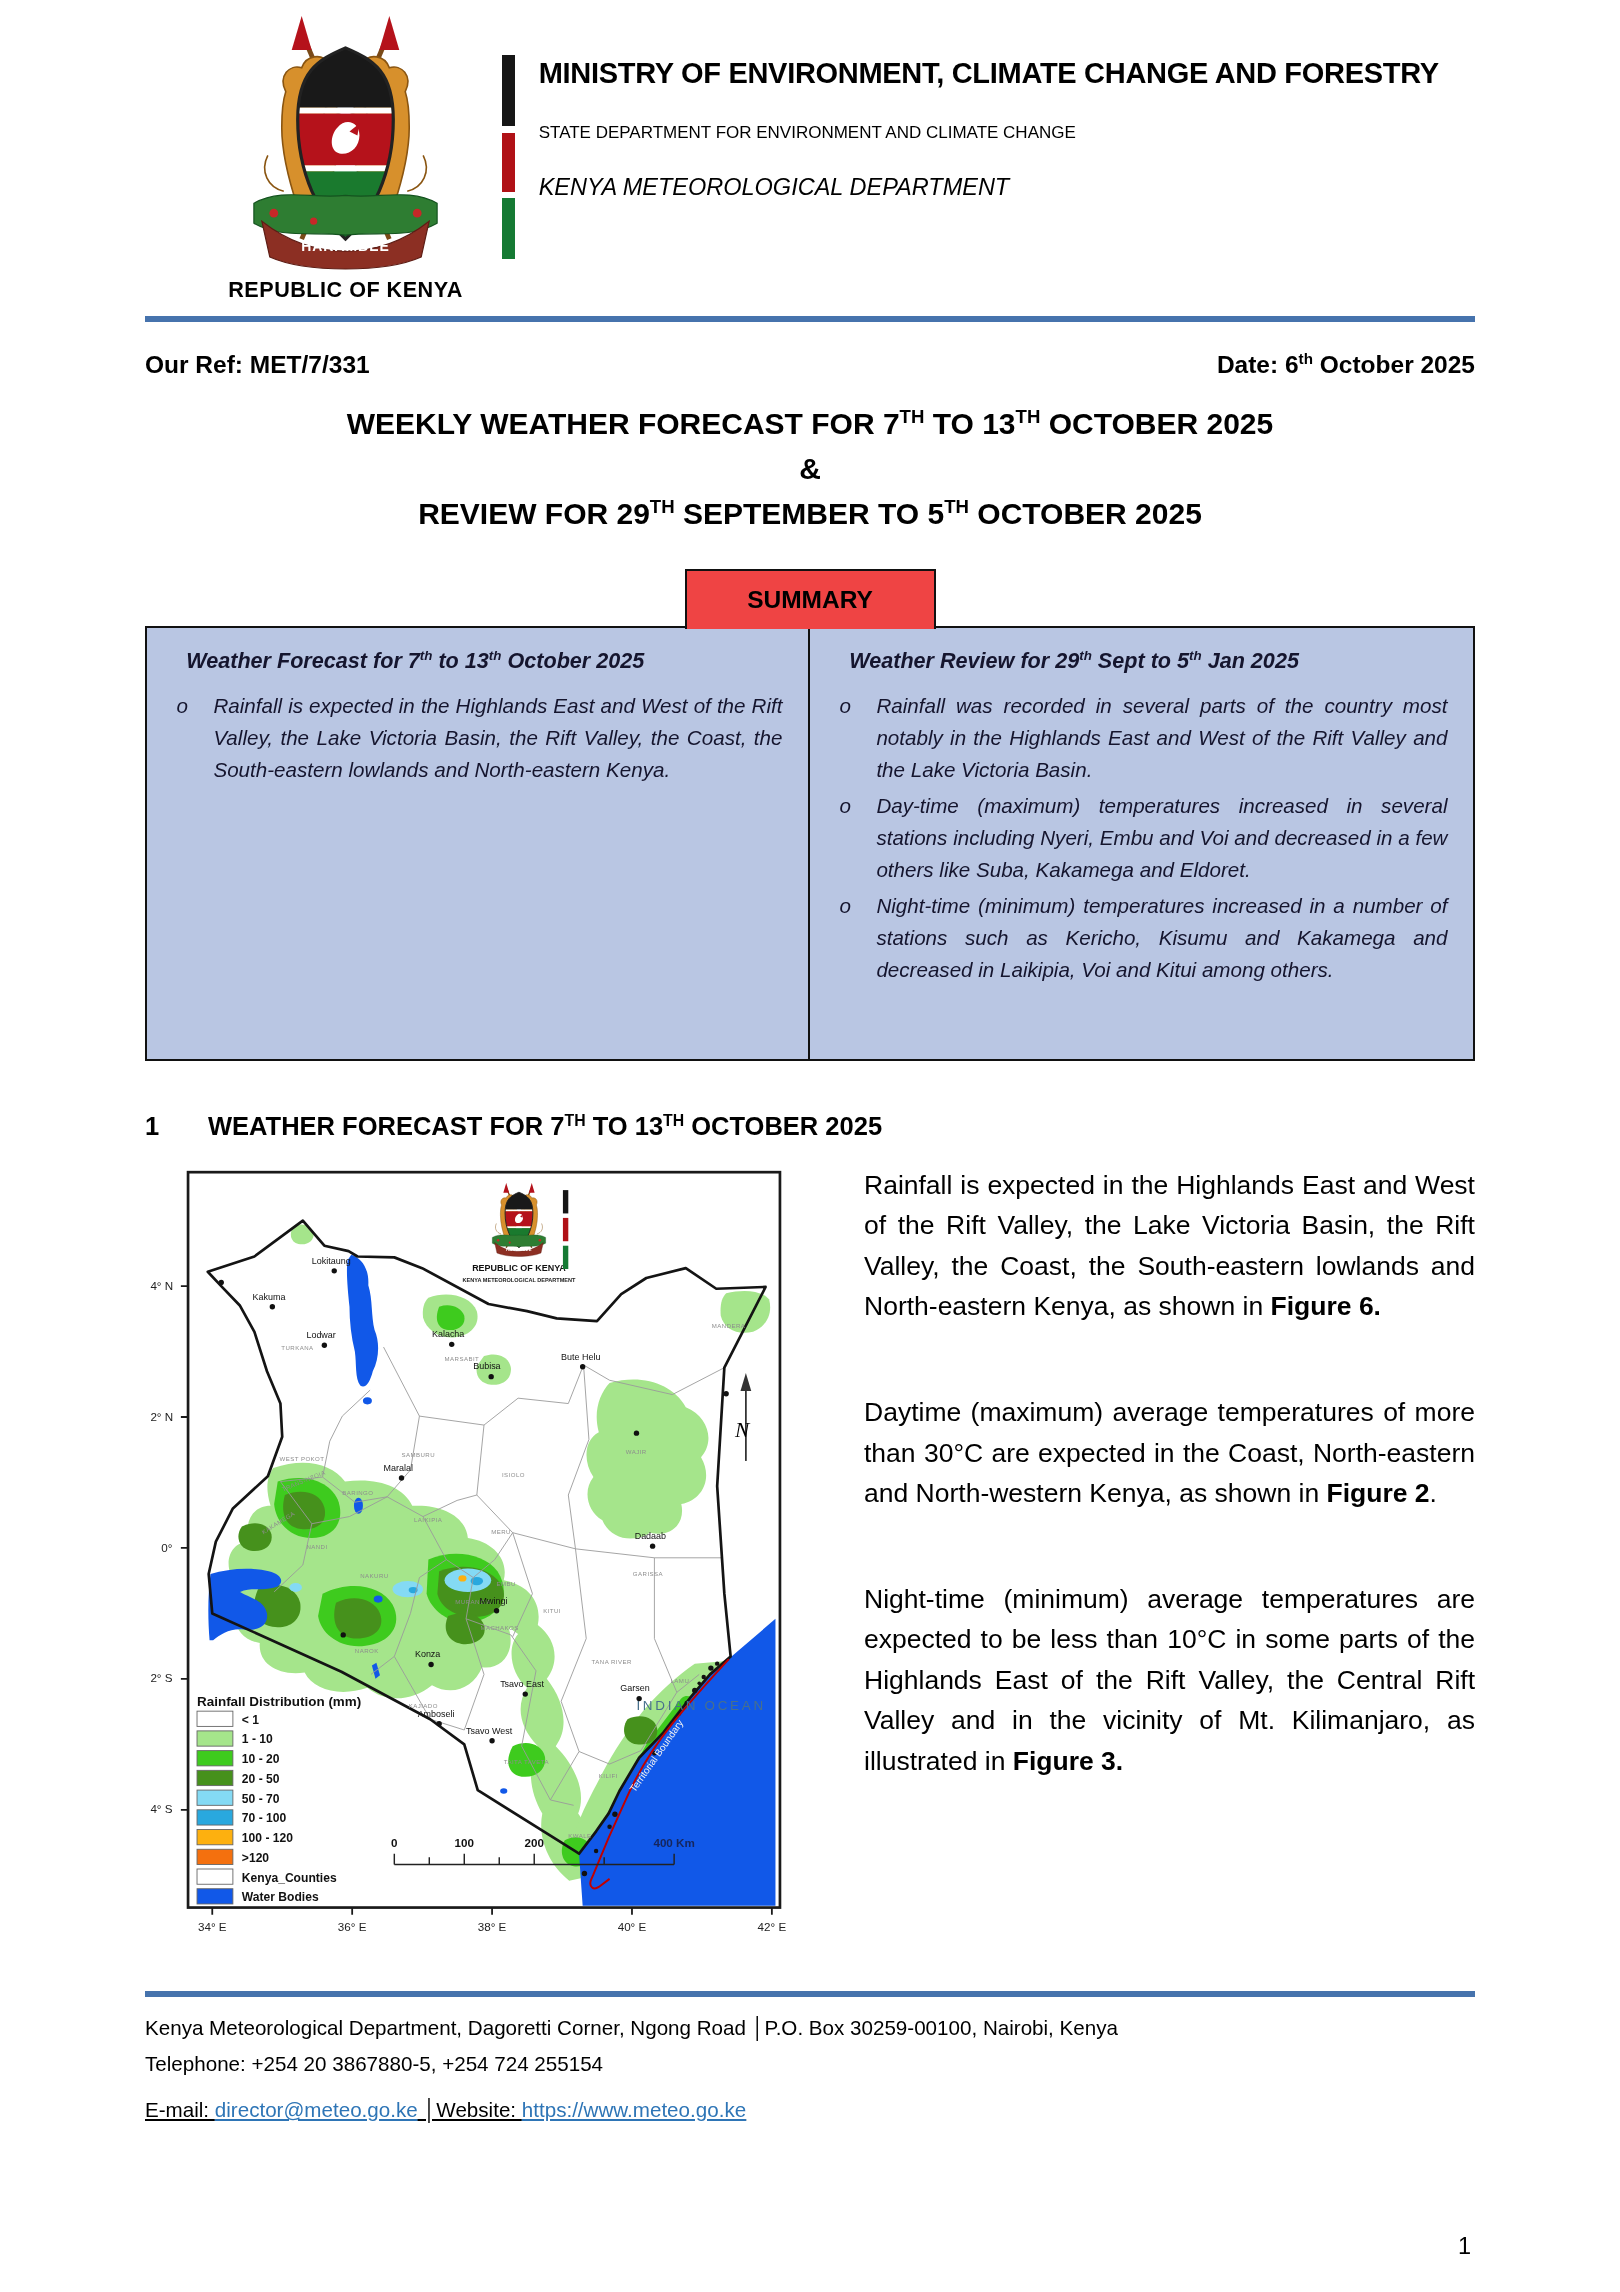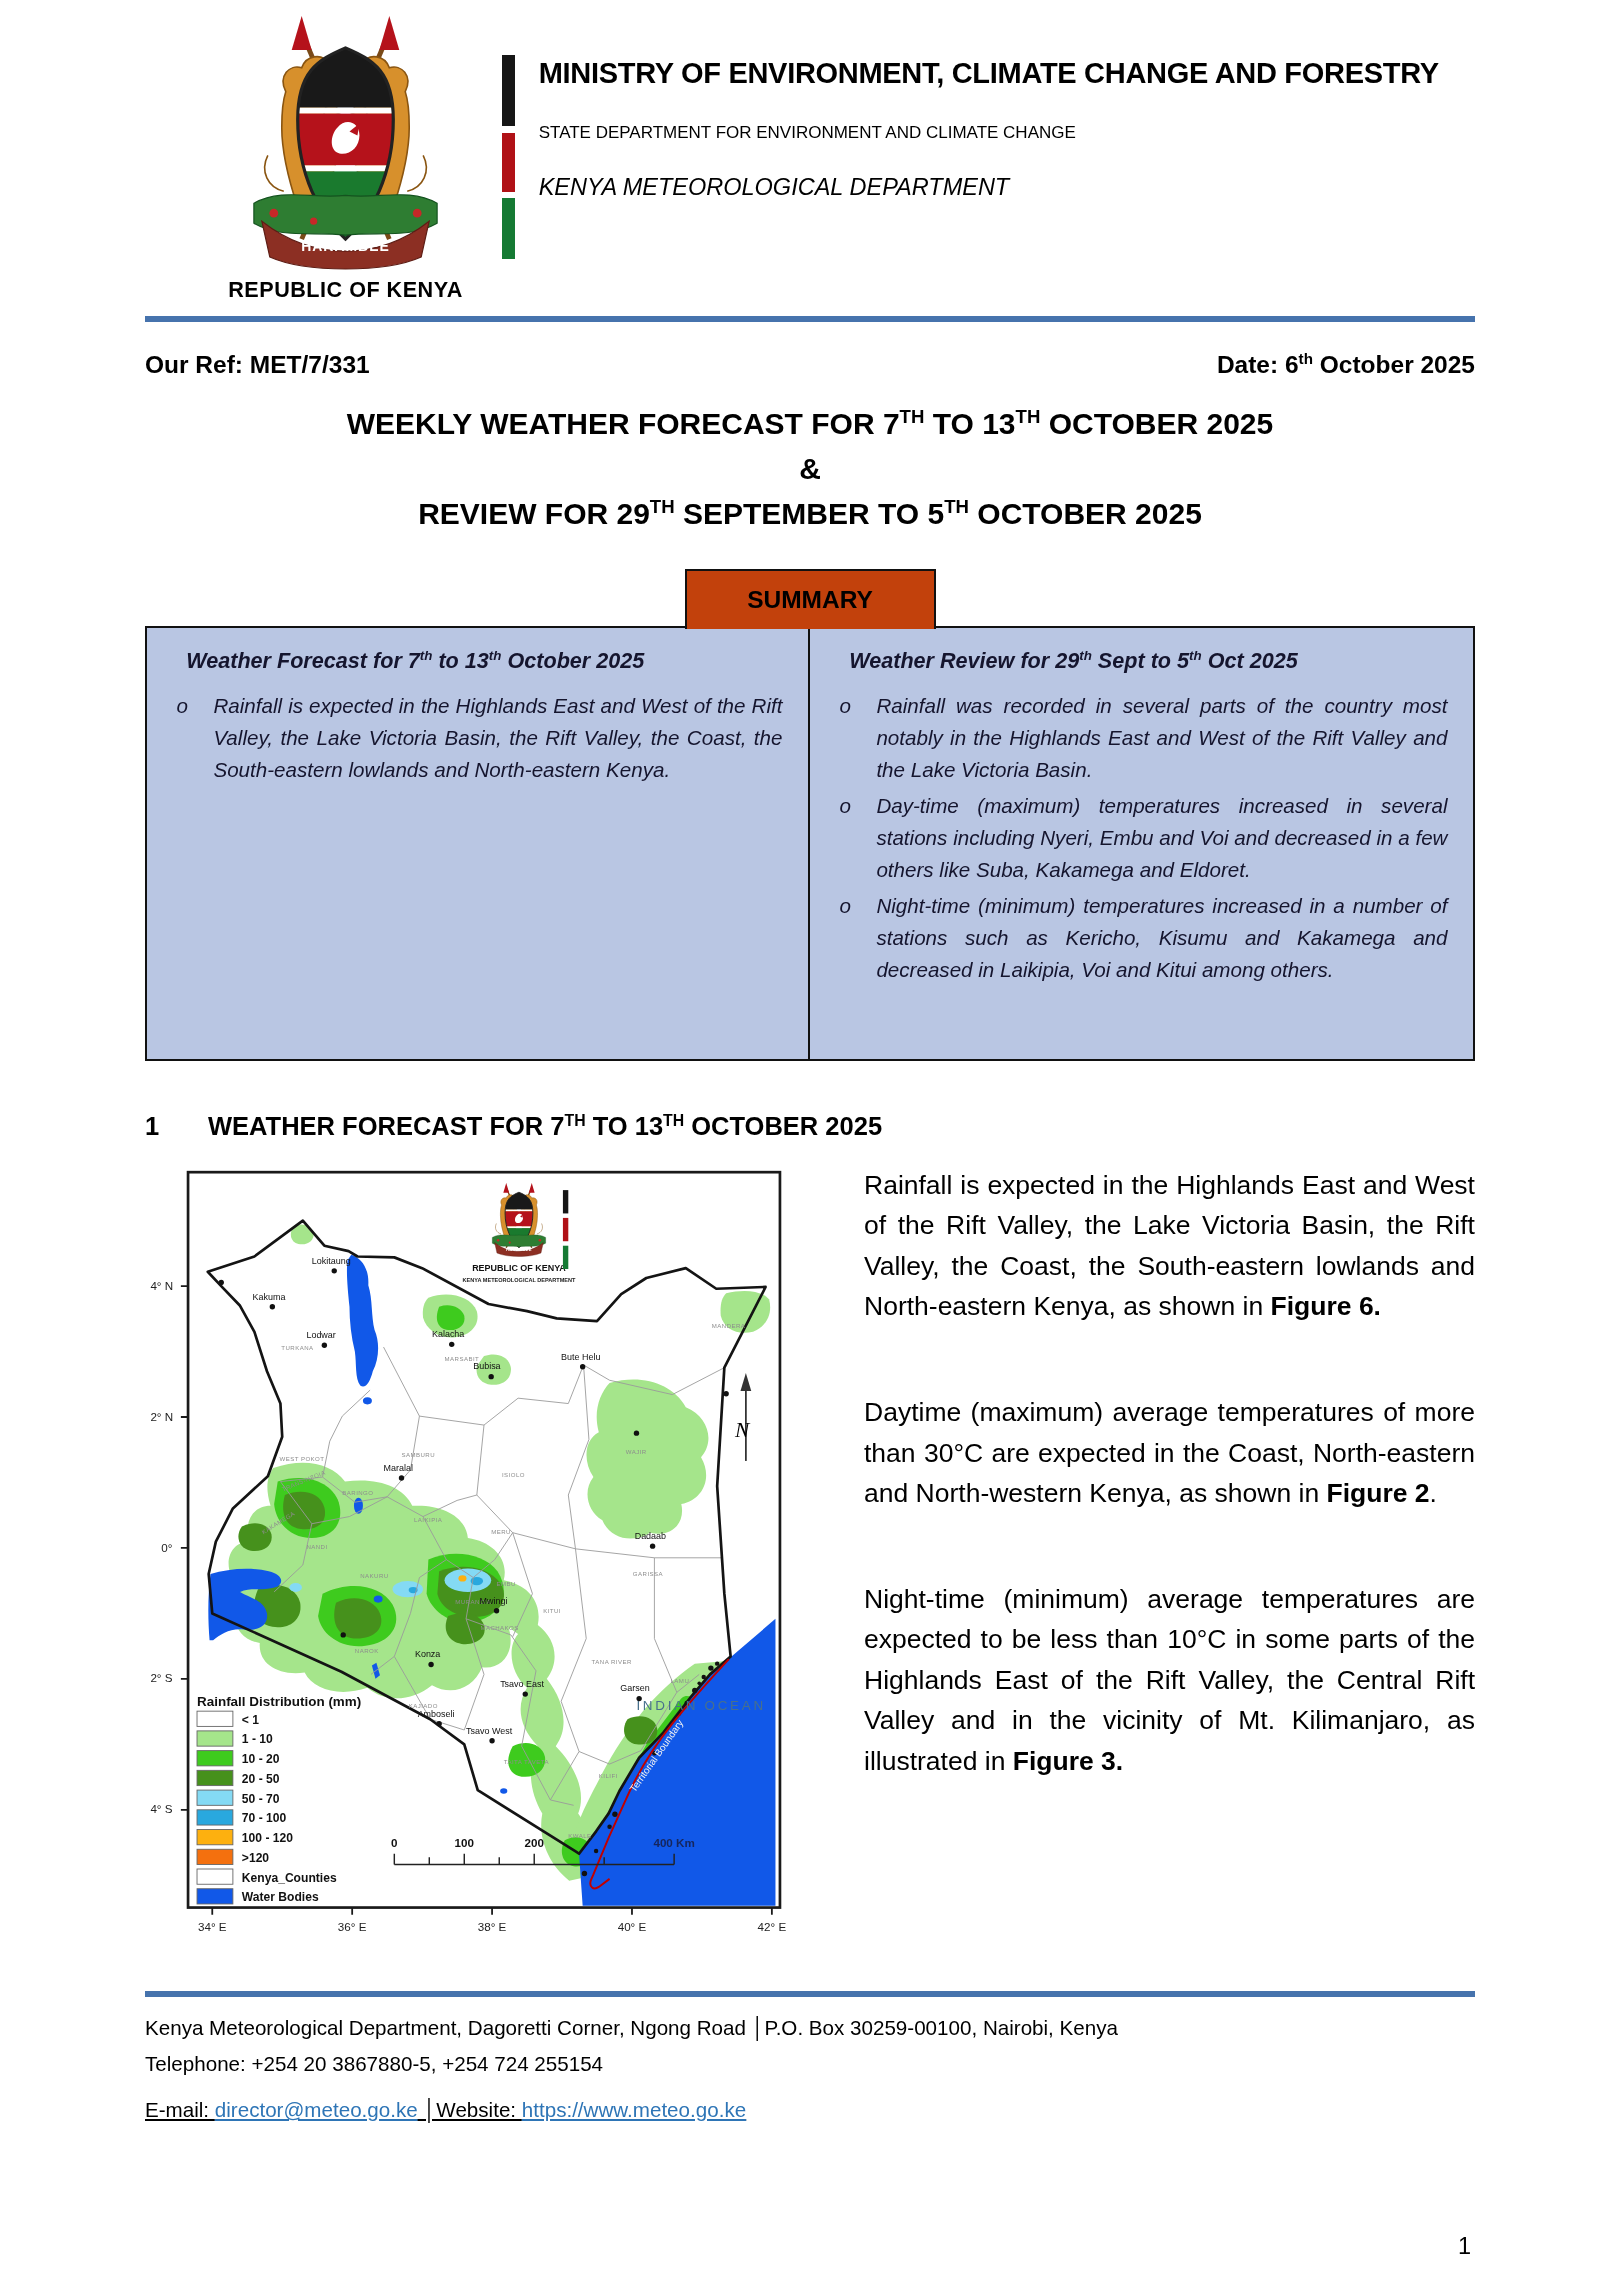--- a/index.html
+++ b/index.html
@@ -25,21 +25,21 @@
   .rule{height:5.9px;background:#4673ad;}
   .rule-top{margin-top:13.7px;}
   .rule-bottom{margin-top:33px;}
 
   
   .refline{display:flex;justify-content:space-between;font-weight:bold;font-size:24.5px;margin-top:29px;text-align:center;}
   sup{font-size:62%;vertical-align:super;line-height:0;}
   .doc-title{text-align:center;font-weight:bold;font-size:30px;line-height:1.5;margin-top:21.6px;}
 
   
-  .summary-tab{width:247px;margin:33px auto -2.9px auto;background:#c2410c;border:2.9px solid #111;
+  .summary-tab{width:247px;margin:33px auto -2.9px auto;background:#ef4444;border:2.9px solid #111;
                border-bottom:none;text-align:center;font-weight:bold;font-size:24.5px;
                padding:14.7px 0 15.7px 0;position:relative;z-index:2;}
   .summary-table{display:grid;grid-template-columns:1fr 1fr;background:#b9c6e3;
                  border:2.9px solid #111;min-height:431px;position:relative;z-index:1;color:#15152e;}
   .sum-cell{padding:19.6px 25.5px 23.5px 25.5px;}
   .sum-cell-left{border-right:2.9px solid #111;}
   .sumhead{font-weight:bold;font-style:italic;font-size:21.6px;padding-left:13.7px;}
   .sumlist{margin:15.7px 0 0 0;padding:0;list-style:none;font-style:italic;font-size:20.6px;line-height:1.56;}
   .sumlist li{display:flex;margin-bottom:3.9px;}
   .mk{width:37px;flex:none;padding-left:3.9px;}
@@ -170,21 +170,21 @@
       <div class="sum-cell sum-cell-left">
         <div class="sumhead"><span>Weather Forecast for 7</span><sup>th</sup><span> to 13</span><sup>th</sup><span> October 2025</span></div>
         <ul class="sumlist">
           <li>
               <span class="mk">o</span>
               <span class="bt">Rainfall is expected in the Highlands East and West of the Rift Valley, the Lake Victoria Basin, the Rift Valley, the Coast, the South-eastern lowlands and North-eastern Kenya.</span>
             </li>
         </ul>
       </div>
       <div class="sum-cell">
-        <div class="sumhead"><span>Weather Review for 29</span><sup>th</sup><span> Sept to 5</span><sup>th</sup><span> Oct 2025</span></div>
+        <div class="sumhead"><span>Weather Review for 29</span><sup>th</sup><span> Sept to 5</span><sup>th</sup><span> Jan 2025</span></div>
         <ul class="sumlist">
           <li>
               <span class="mk">o</span>
               <span class="bt">Rainfall was recorded in several parts of the country most notably in the Highlands East and West of the Rift Valley and the Lake Victoria Basin.</span>
             </li>
           <li>
               <span class="mk">o</span>
               <span class="bt">Day-time (maximum) temperatures increased in several stations including Nyeri, Embu and Voi and decreased in a few others like Suba, Kakamega and Eldoret.</span>
             </li>
           <li>

